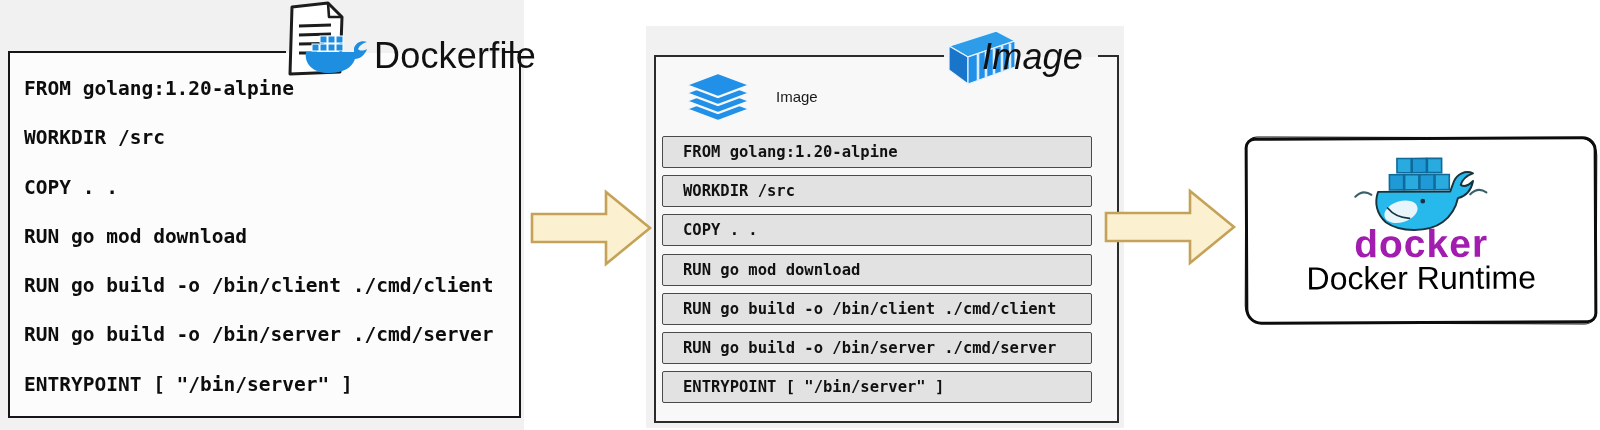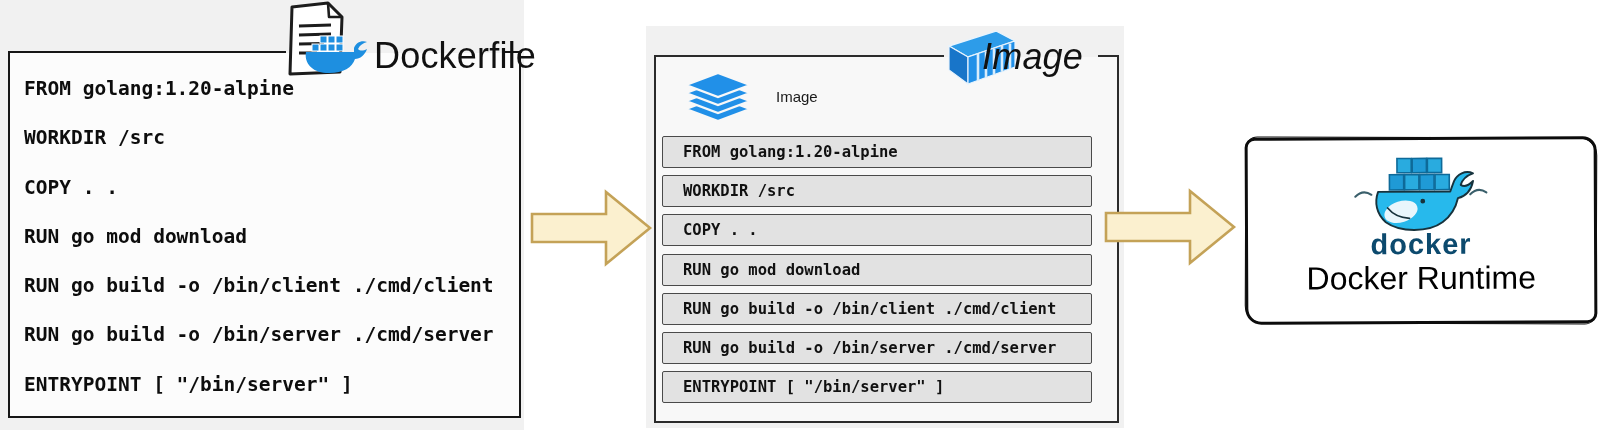--- a/index.html
+++ b/index.html
@@ -70,22 +70,22 @@
     border-radius:10px 14px 10px 16px;
     transform:rotate(-0.25deg);
     display:flex;flex-direction:column;align-items:center;padding-top:8px;
   }
   .box-runtime::before{
     content:"";position:absolute;inset:-3px;pointer-events:none;
     border:1.6px solid #0d0d0d;border-radius:12px 18px 12px 18px;
     transform:rotate(0.45deg);
   }
   .wordmark{
-    margin-top:-14px;font-size:29px;line-height:30px;font-weight:700;
-    color:#0c4a6e;letter-spacing:1px;
+    margin-top:-14px;font-size:39px;line-height:30px;font-weight:700;
+    color:#a21caf;letter-spacing:1px;
   }
   .runtime-label{margin-top:2px;font-size:32px;line-height:34px;color:#000;}
 
   .icon{position:absolute;}
 </style>
 </head>
 <body>
 
 <div class="stage">
 

